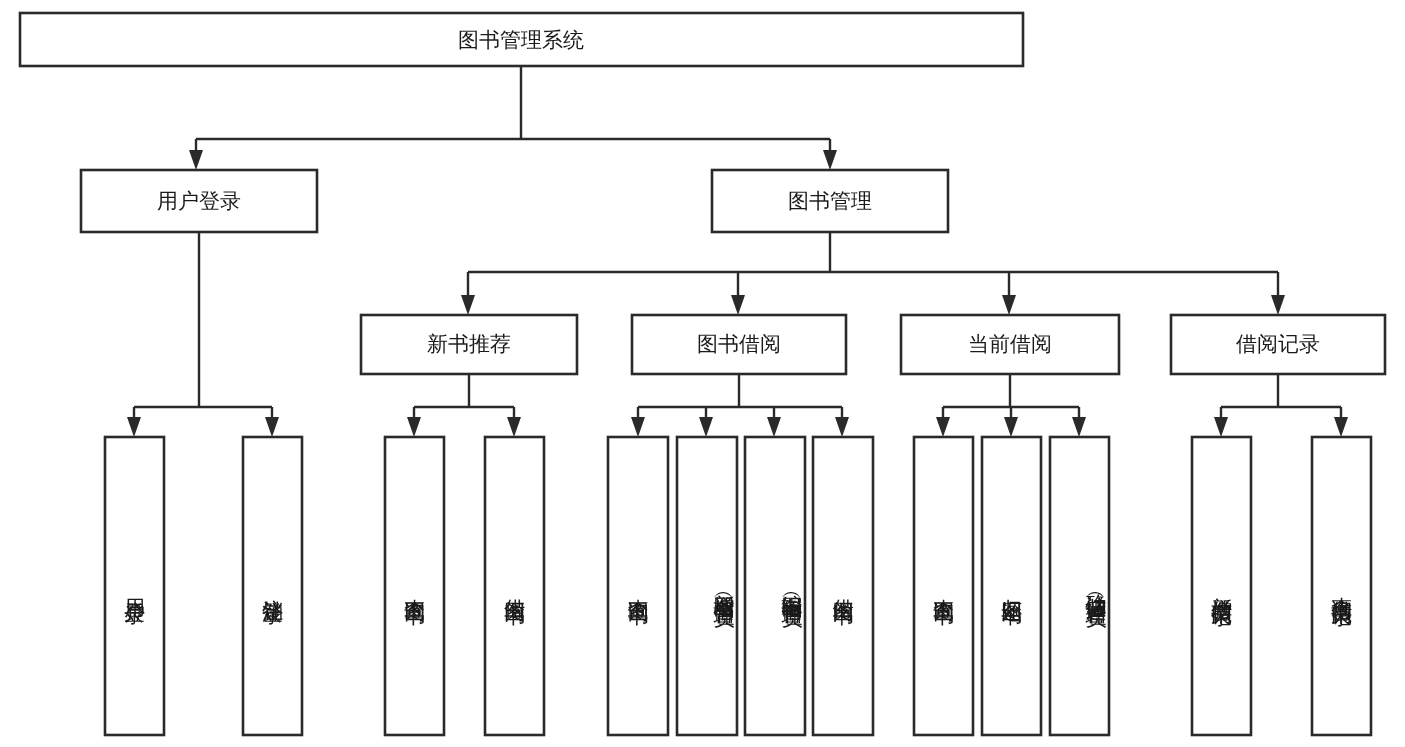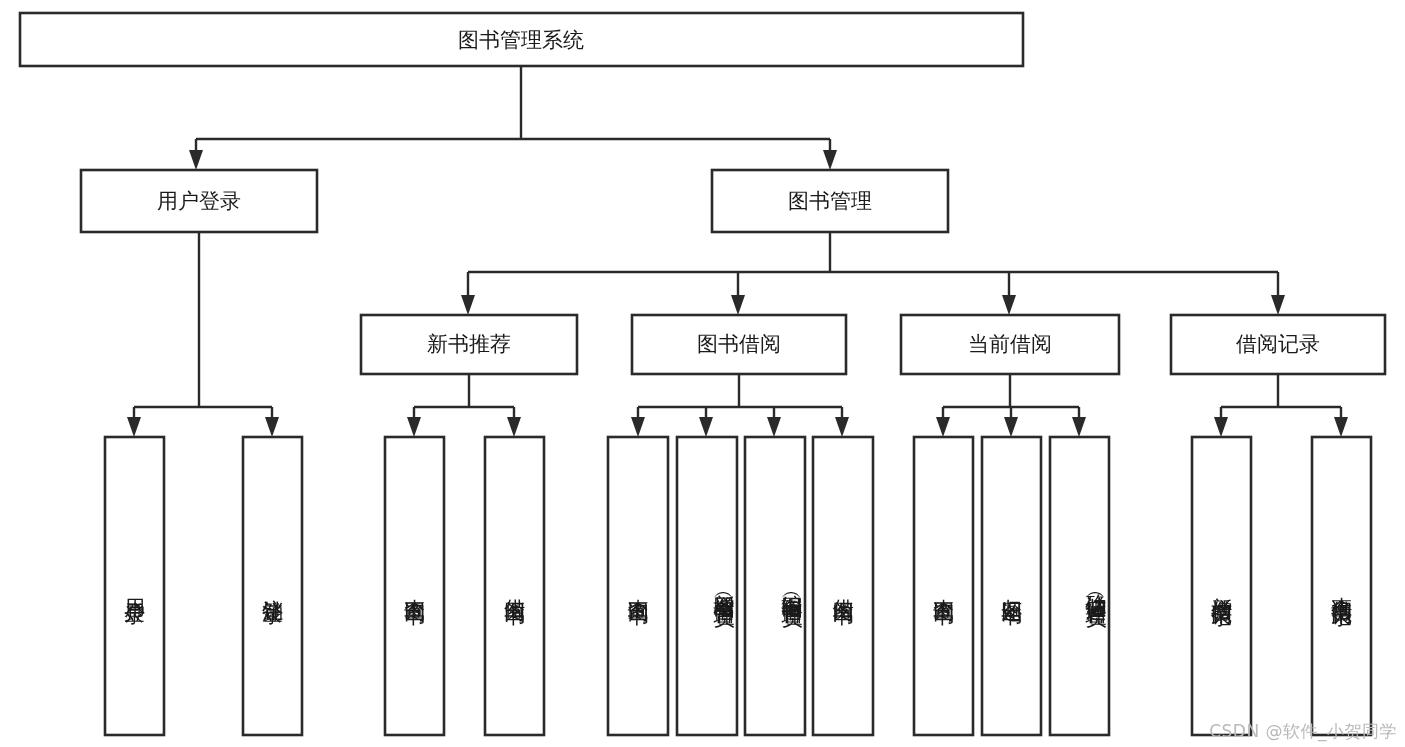--- a/index.html
+++ b/index.html
@@ -221,21 +221,20 @@
     </g>
     <g>
       <rect class="node-rect" x="1312" y="437" width="59" height="298"></rect>
       <foreignObject x="1312" y="437" width="59" height="298">
         <div xmlns="http://www.w3.org/1999/xhtml" class="vtext">查询借阅记录</div>
       </foreignObject>
     </g>
 
   </svg>
 
-  <div class="watermark">CSDN @软件_小贺同学</div>
 
 </div>
 
 <style>
   .vtext {
     width: 100%;
     height: 100%;
     display: flex;
     align-items: center;
     justify-content: center;

